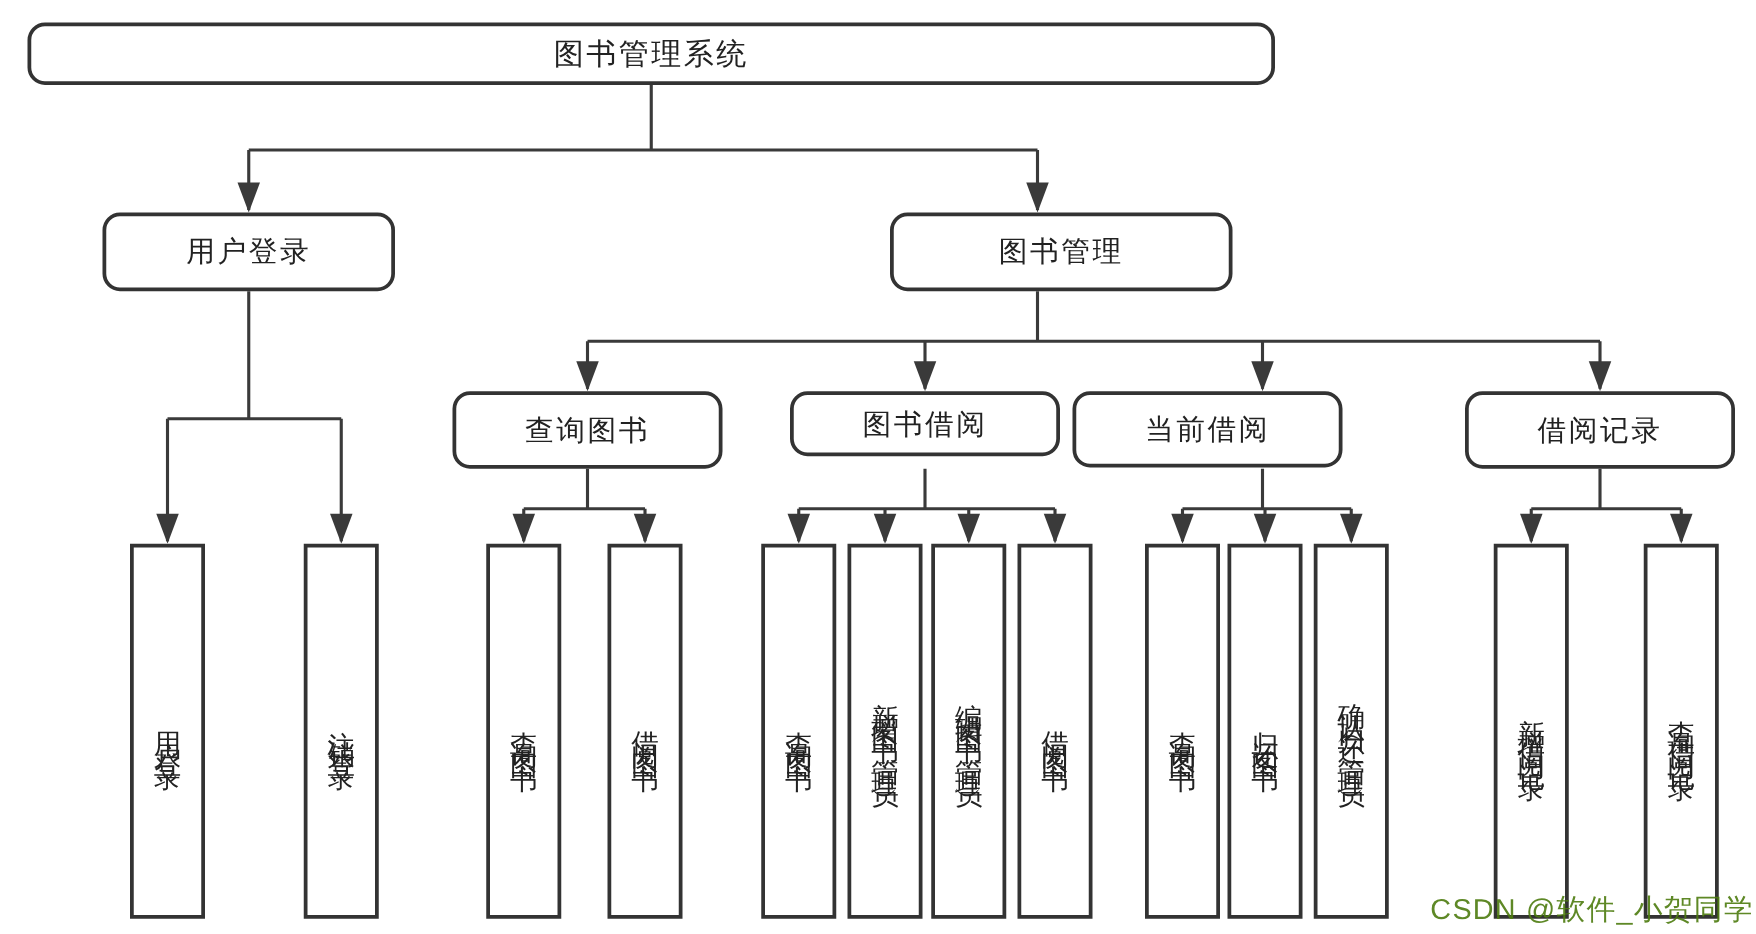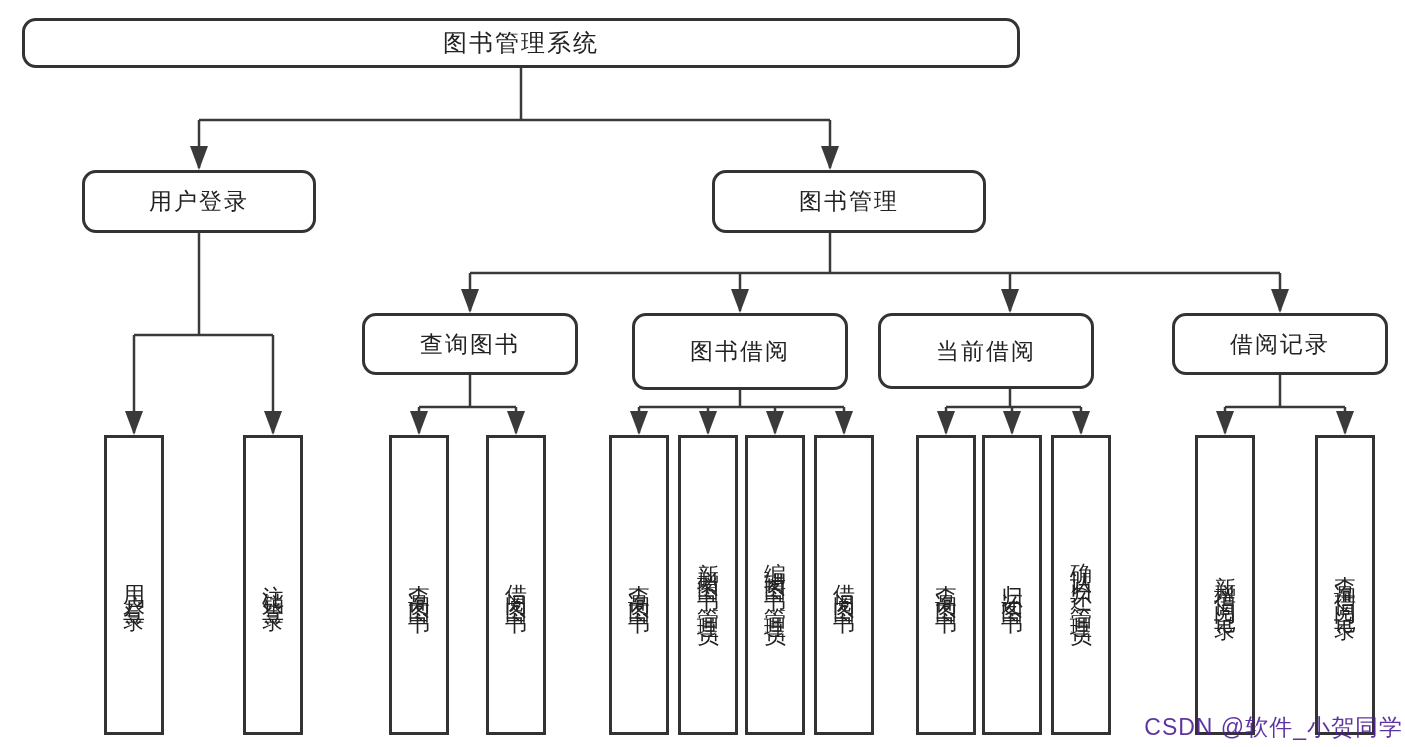--- a/index.html
+++ b/index.html
@@ -34,21 +34,21 @@
     letter-spacing: 9px;
     font-size: 22px;
     line-height: 1;
     white-space: nowrap;
   }
   .watermark {
     position: absolute;
     right: 2px;
     top: 712px;
     font-size: 23px;
-    color: #4c1d95;
+    color: #4d7c0f;
     letter-spacing: 1px;
     opacity: 0.9;
     white-space: nowrap;
   }
 </style>
 </head>
 <body>
 
 <div class="canvas">
 
@@ -148,24 +148,24 @@
   <div class="box hnode" style="left:82px; top:170px; width:234px; height:63px;">
     <span>用户登录</span>
   </div>
   <div class="box hnode" style="left:712px; top:170px; width:274px; height:63px;">
     <span>图书管理</span>
   </div>
 
   <div class="box hnode" style="left:362px; top:313px; width:216px; height:62px;">
     <span>查询图书</span>
   </div>
-  <div class="box hnode" style="left:632px; top:313px; width:216px; height:77px;">
+  <div class="box hnode" style="left:632px; top:313px; width:216px; height:52px;">
     <span>图书借阅</span>
   </div>
-  <div class="box hnode" style="left:878px; top:313px; width:216px; height:76px;">
+  <div class="box hnode" style="left:858px; top:313px; width:216px; height:61px;">
     <span>当前借阅</span>
   </div>
   <div class="box hnode" style="left:1172px; top:313px; width:216px; height:62px;">
     <span>借阅记录</span>
   </div>
 
   <div class="box leaf" style="left:104px; top:435px; width:60px; height:300px;">
     <span>用户登录</span>
   </div>
   <div class="box leaf" style="left:243px; top:435px; width:60px; height:300px;">

